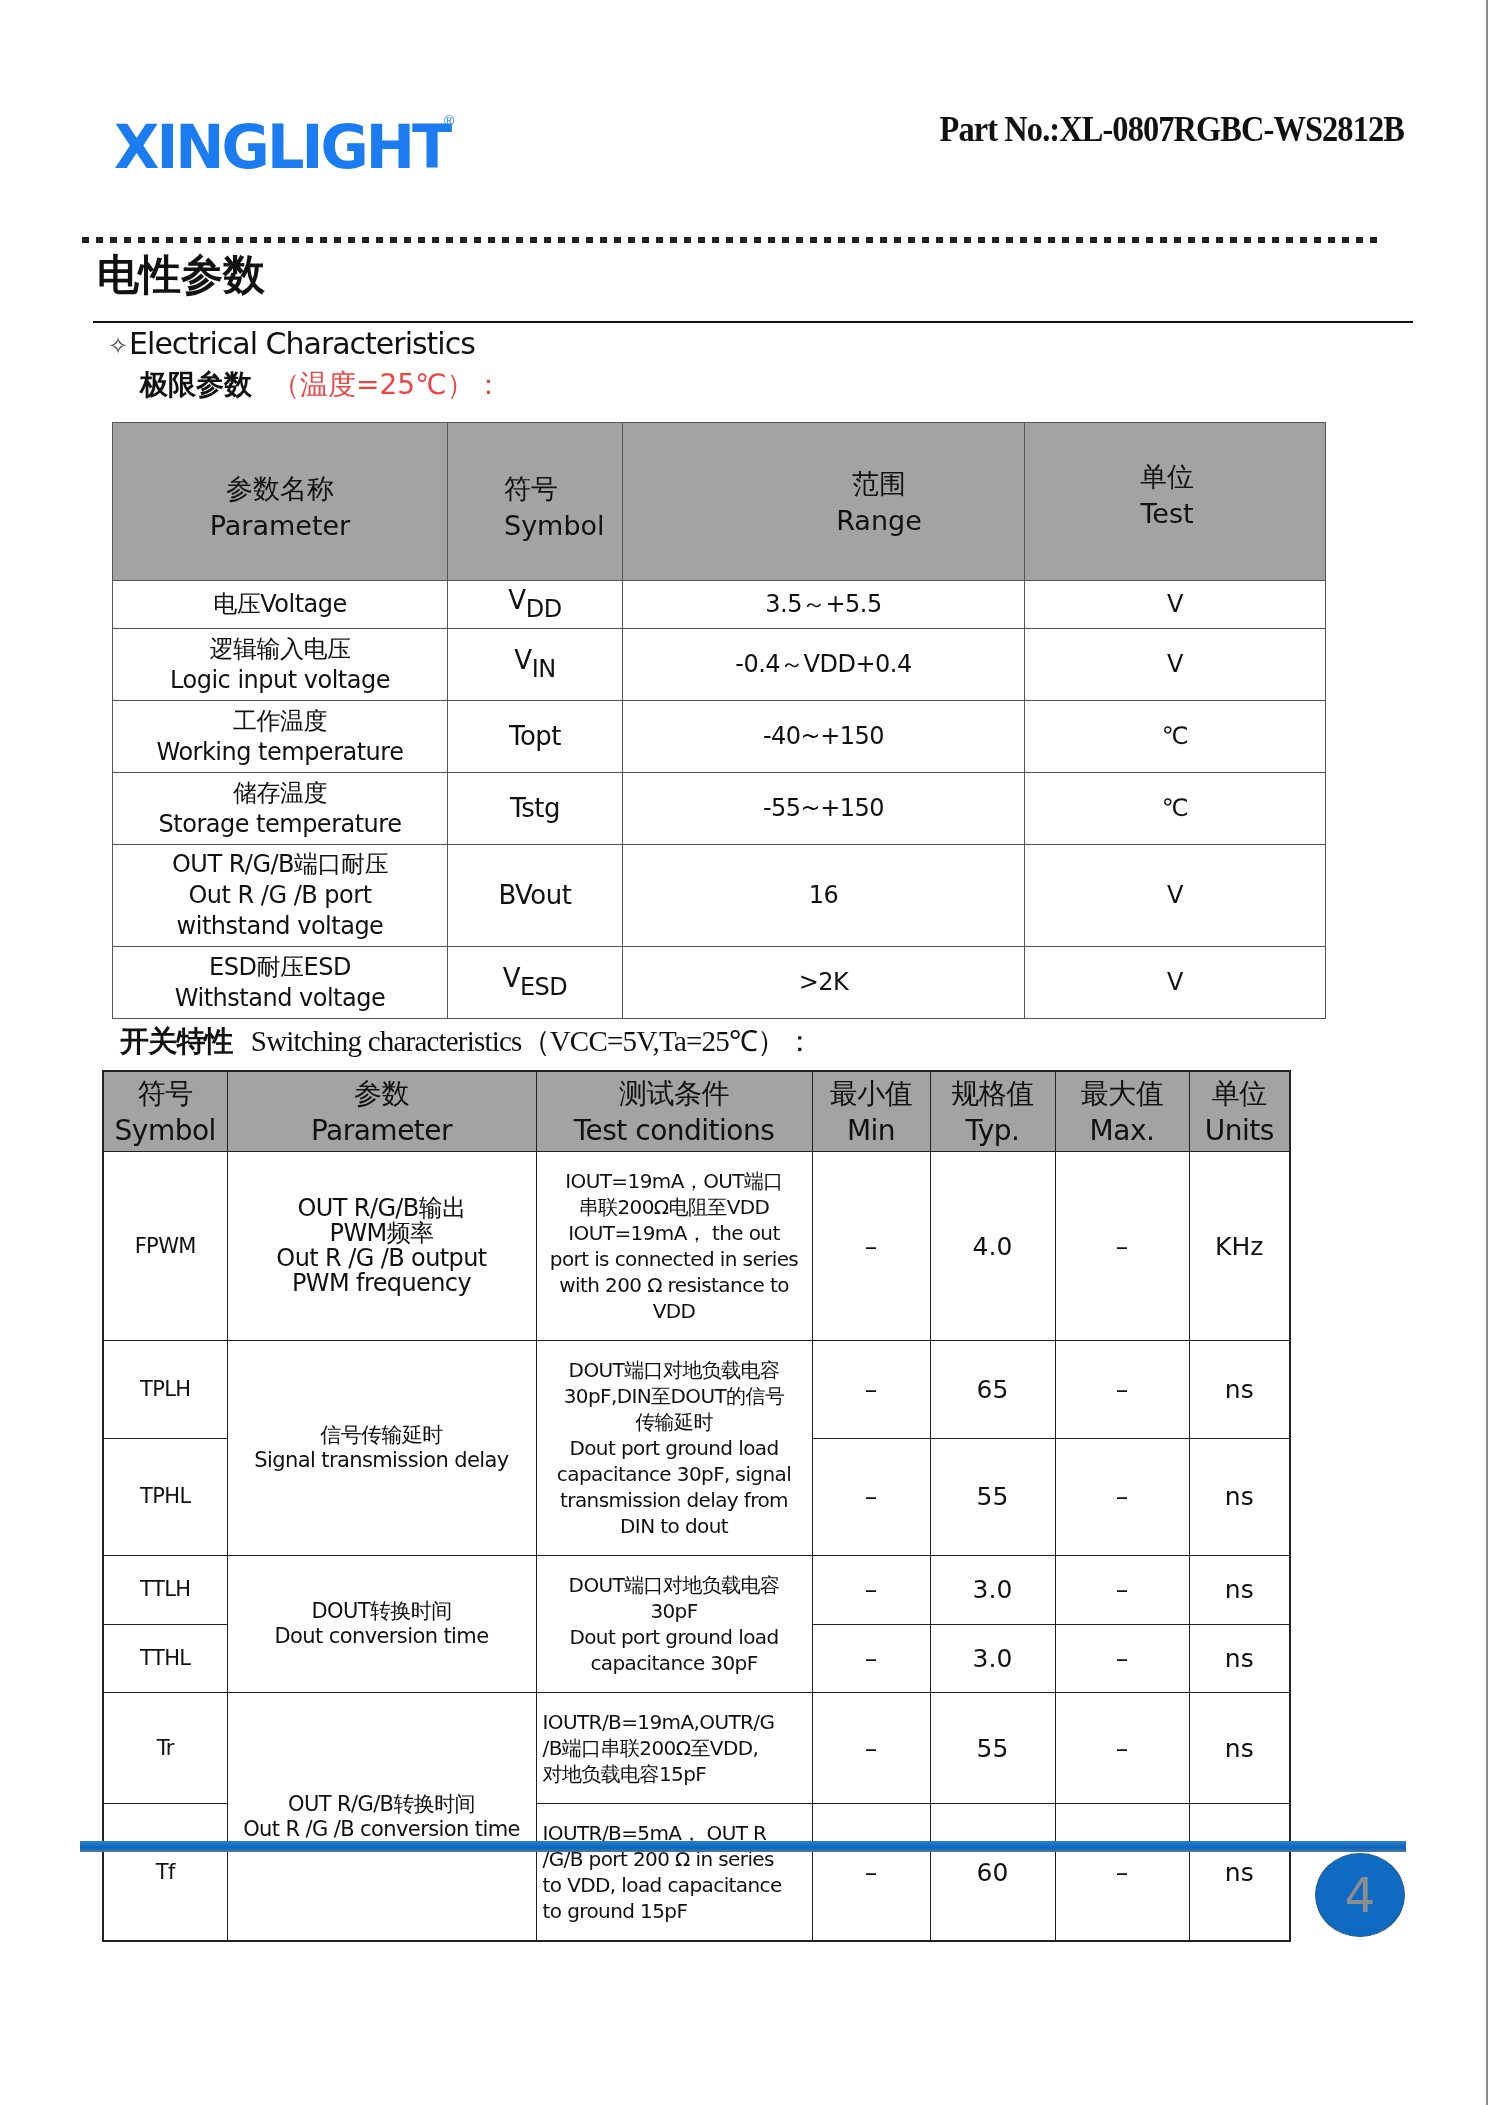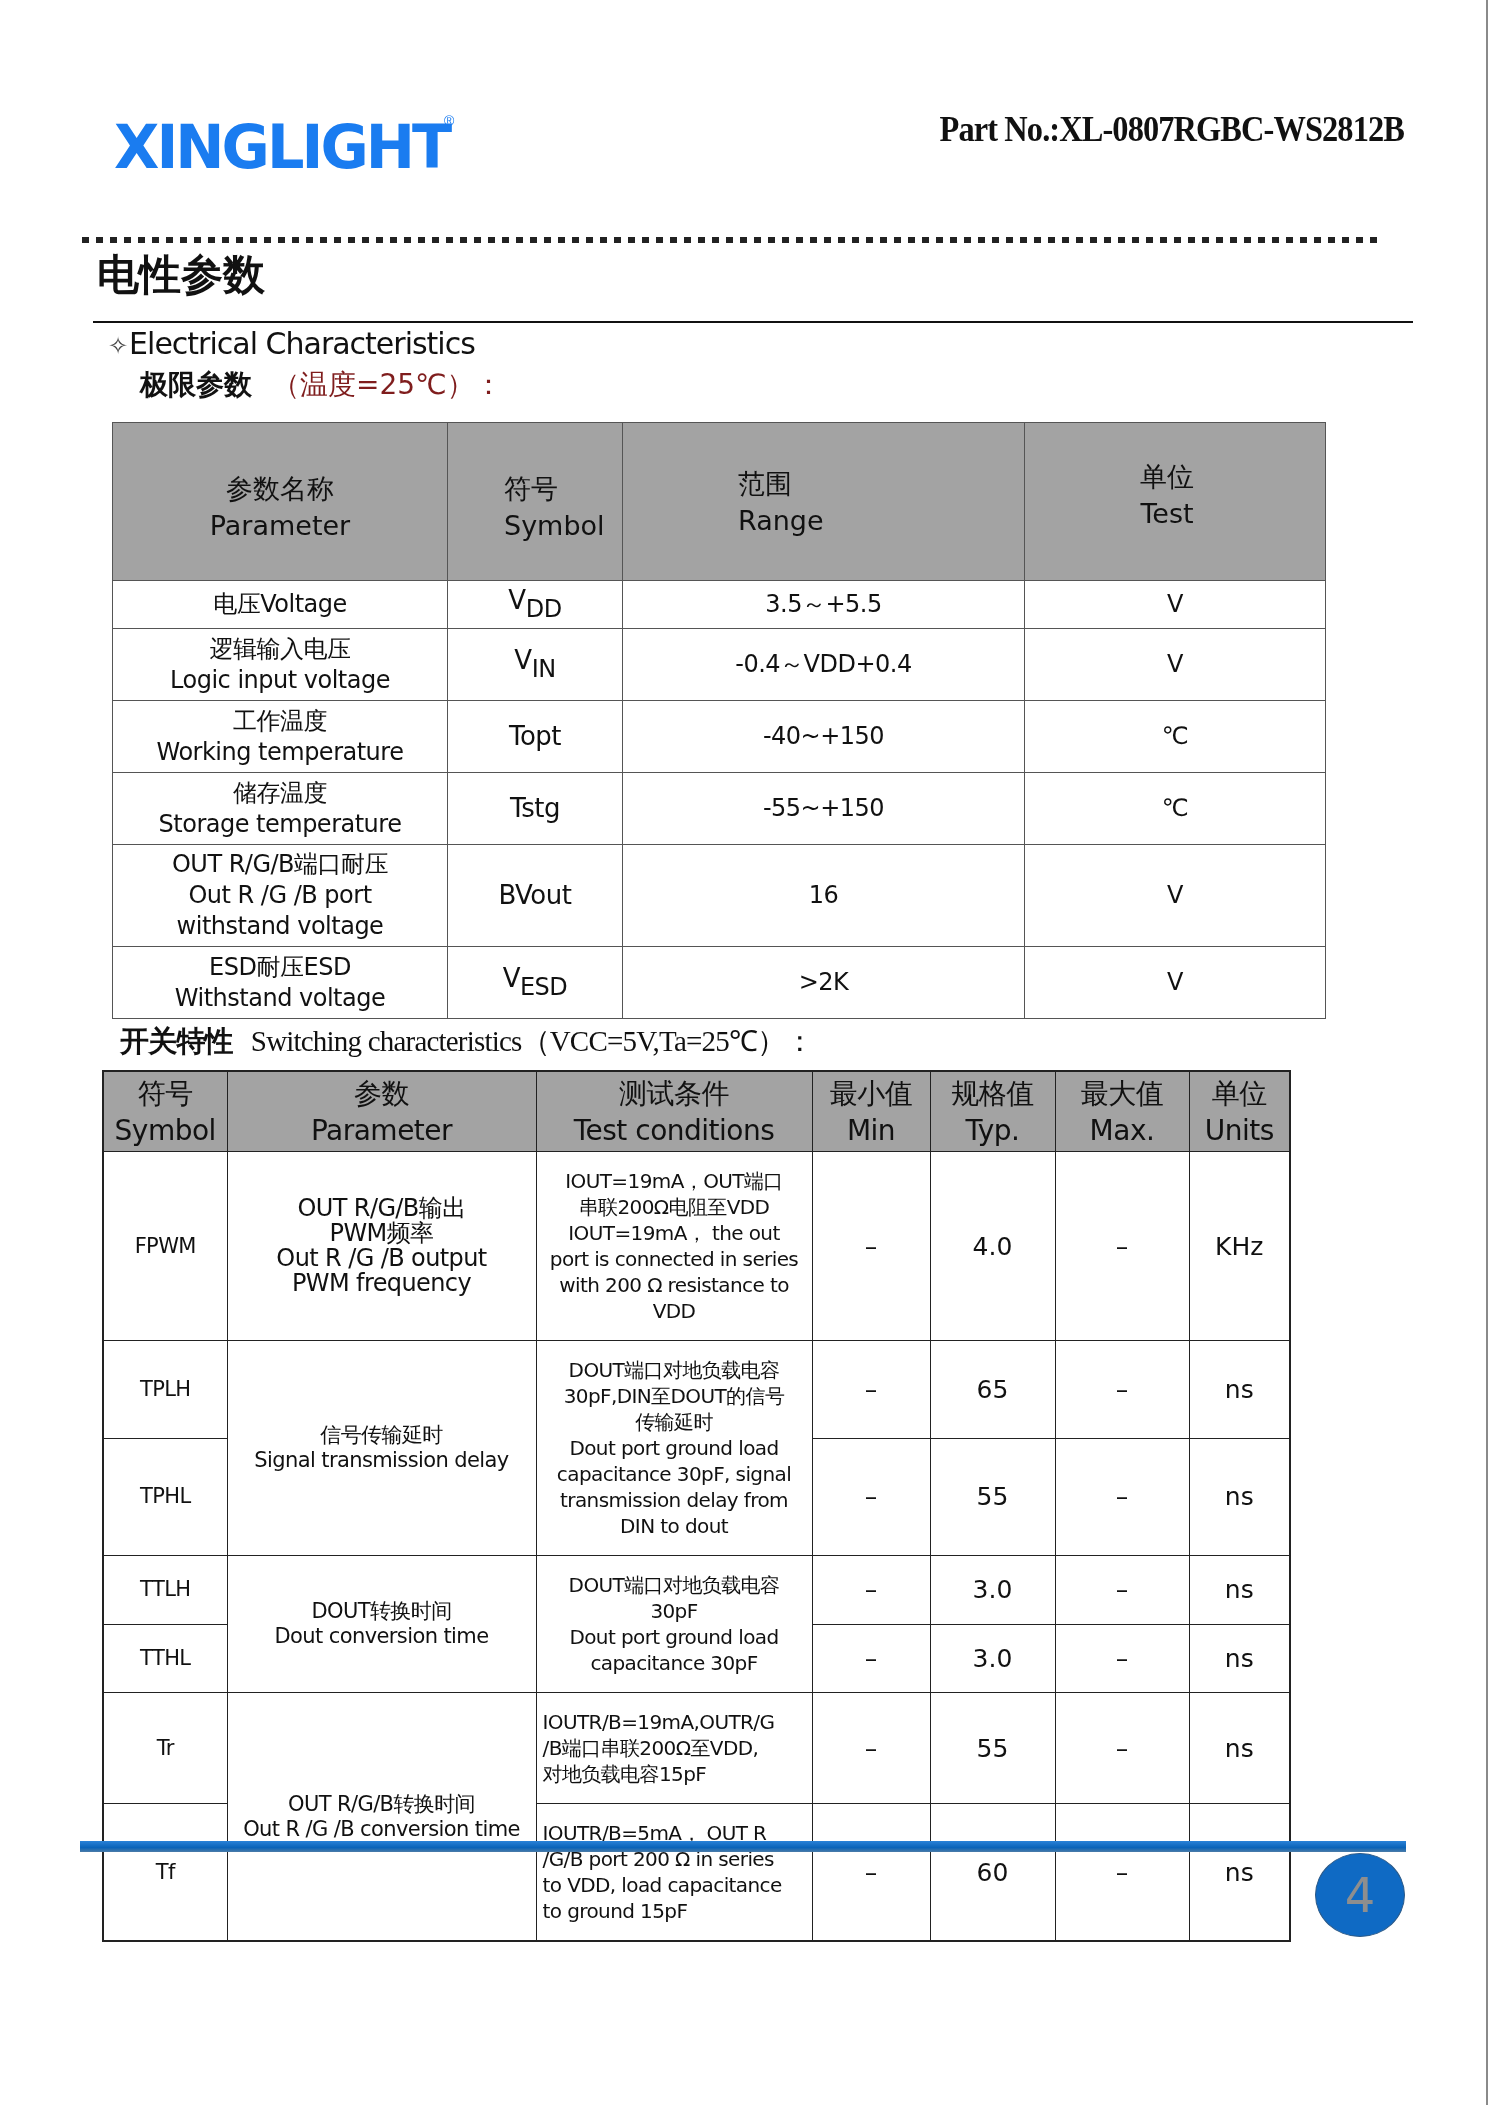--- a/index.html
+++ b/index.html
@@ -12,21 +12,21 @@
   .partno { position:absolute; right:84px; top:108px; font-family:"Liberation Serif", "DejaVu Serif", serif;
             font-size:36px; font-weight:bold; color:#111; letter-spacing:-1px; transform:scaleX(0.9); transform-origin:right; }
   .dotted { position:absolute; left:82px; top:237px; width:1298px; height:6px;
             background:repeating-linear-gradient(90deg,#222 0 7px, transparent 7px 14px); }
   .h-cn { position:absolute; left:97px; top:247px; font-size:42px; font-weight:bold; font-family:Liberation Sans, sans-serif; }
   .solid { position:absolute; left:93px; top:321px; width:1320px; height:2px; background:#111; }
   .h-en { position:absolute; left:108px; top:326px; font-size:30px; font-family:"DejaVu Sans", sans-serif; letter-spacing:-1px; }
   .h-en .diamond { color:#444; font-size:24px; margin-right:2px; }
   .sub1 { position:absolute; left:140px; top:366px; font-size:28px; font-family:"DejaVu Sans", sans-serif; }
   .sub1 b { font-weight:bold; }
-  .sub1 .cond { font-weight:normal; margin-left:20px; color:#7f1d1d; }
+  .sub1 .cond { font-weight:normal; margin-left:20px; color:#ef4444; }
 
   table { border-collapse:collapse; position:absolute; table-layout:fixed; }
   td, th { border:1px solid #555; text-align:center; vertical-align:middle; padding:0 4px;
            font-family:"DejaVu Sans", sans-serif; font-weight:normal; color:#111; }
   .t1 { left:112px; top:422px; width:1213px; }
   .t1 th { background:#a3a3a3; height:143px; font-size:27px; line-height:37px; }
   .t1 td { font-size:24px; line-height:31px; letter-spacing:-0.5px; }
   .t1 .sym-main { font-size:26px; }
   .t1 .sym-sub { font-size:24px; vertical-align:-8px; }
 
@@ -76,21 +76,21 @@
   <thead>
     <tr>
       <th style="padding-top:10px">
           <div>参数名称</div>
           <div>Parameter</div>
         </th>
       <th style="text-align:left;padding-left:56px;padding-top:10px">
           <div>符号</div>
           <div>Symbol</div>
         </th>
-      <th style="text-align:left;padding-left:115px;">
+      <th style="text-align:center;padding-left:115px;">
           <div>范围</div>
           <div>Range</div>
         </th>
       <th style="padding-bottom:14px;padding-right:20px">
           <div>单位</div>
           <div>Test</div>
         </th>
     </tr>
   </thead>
   <tbody>

